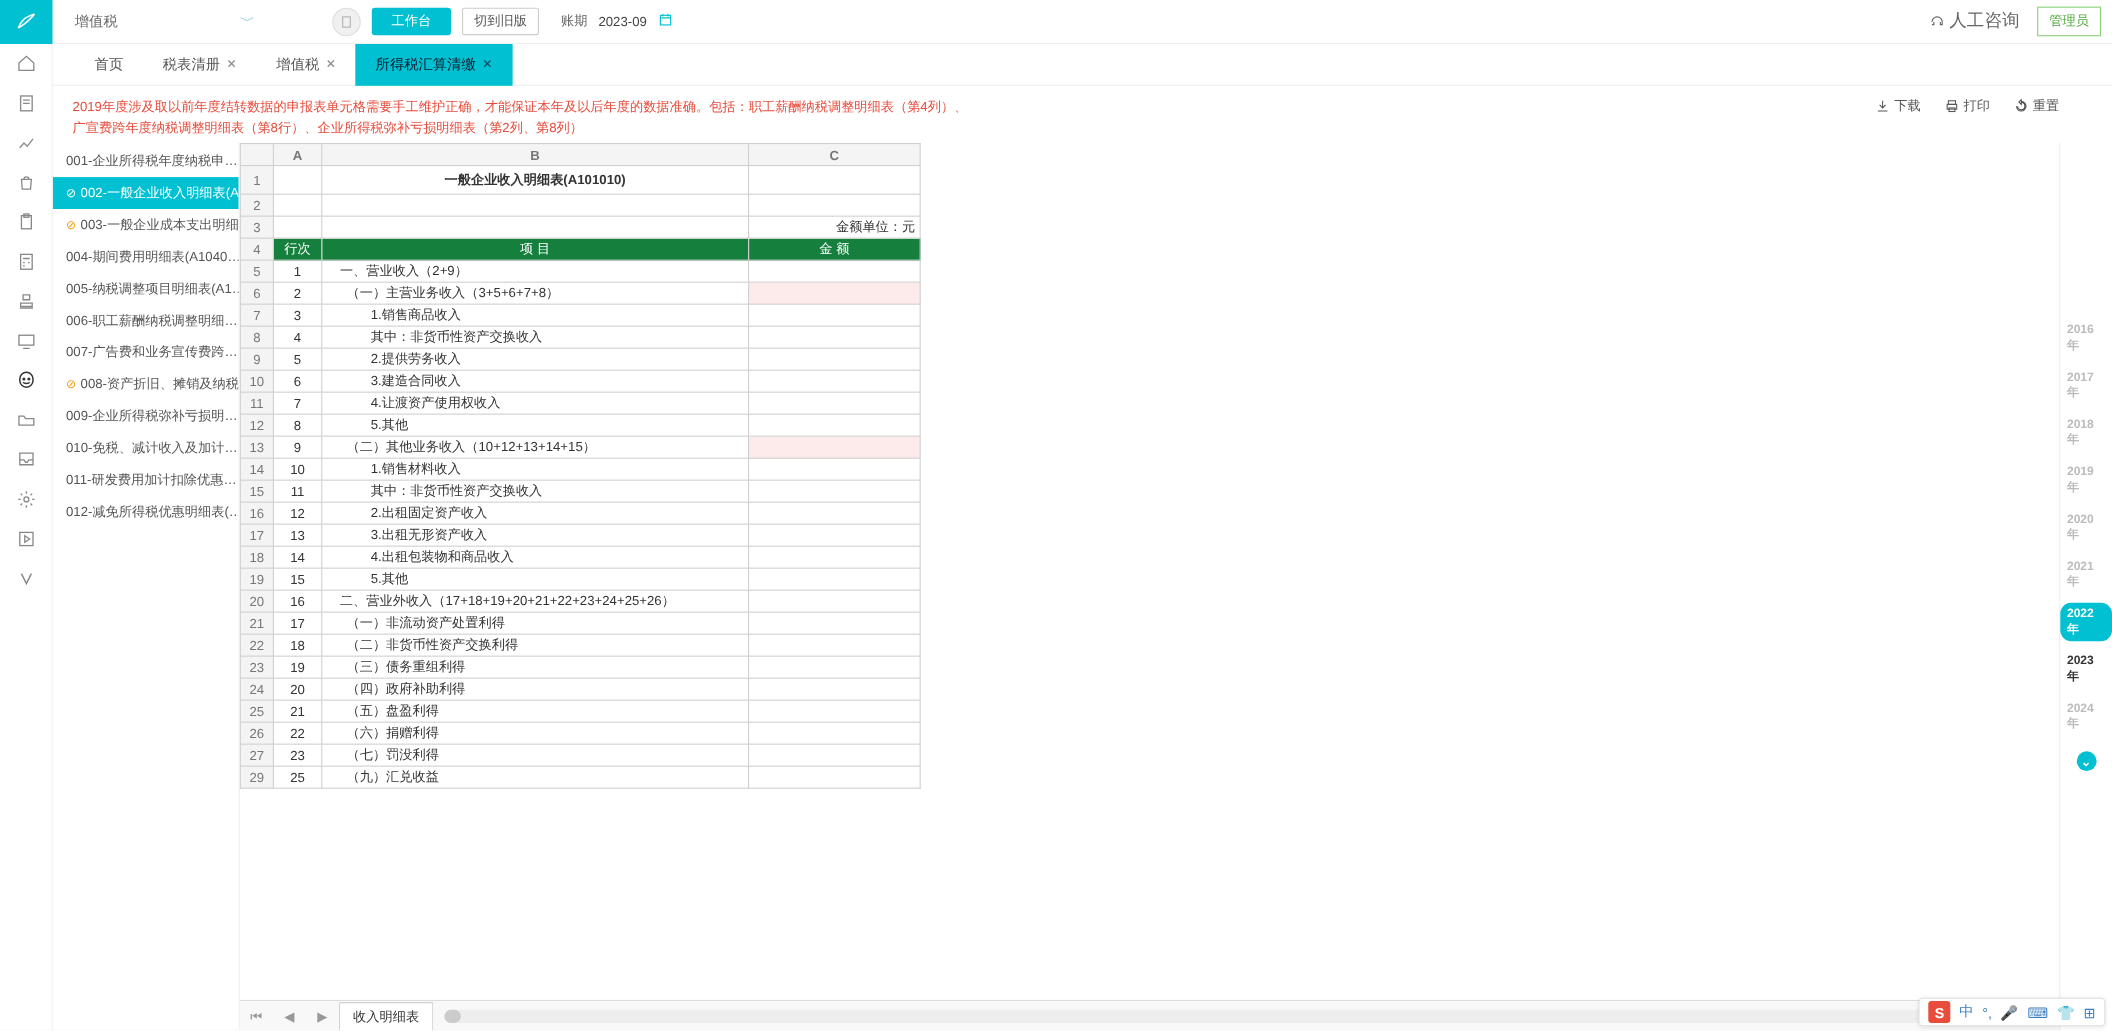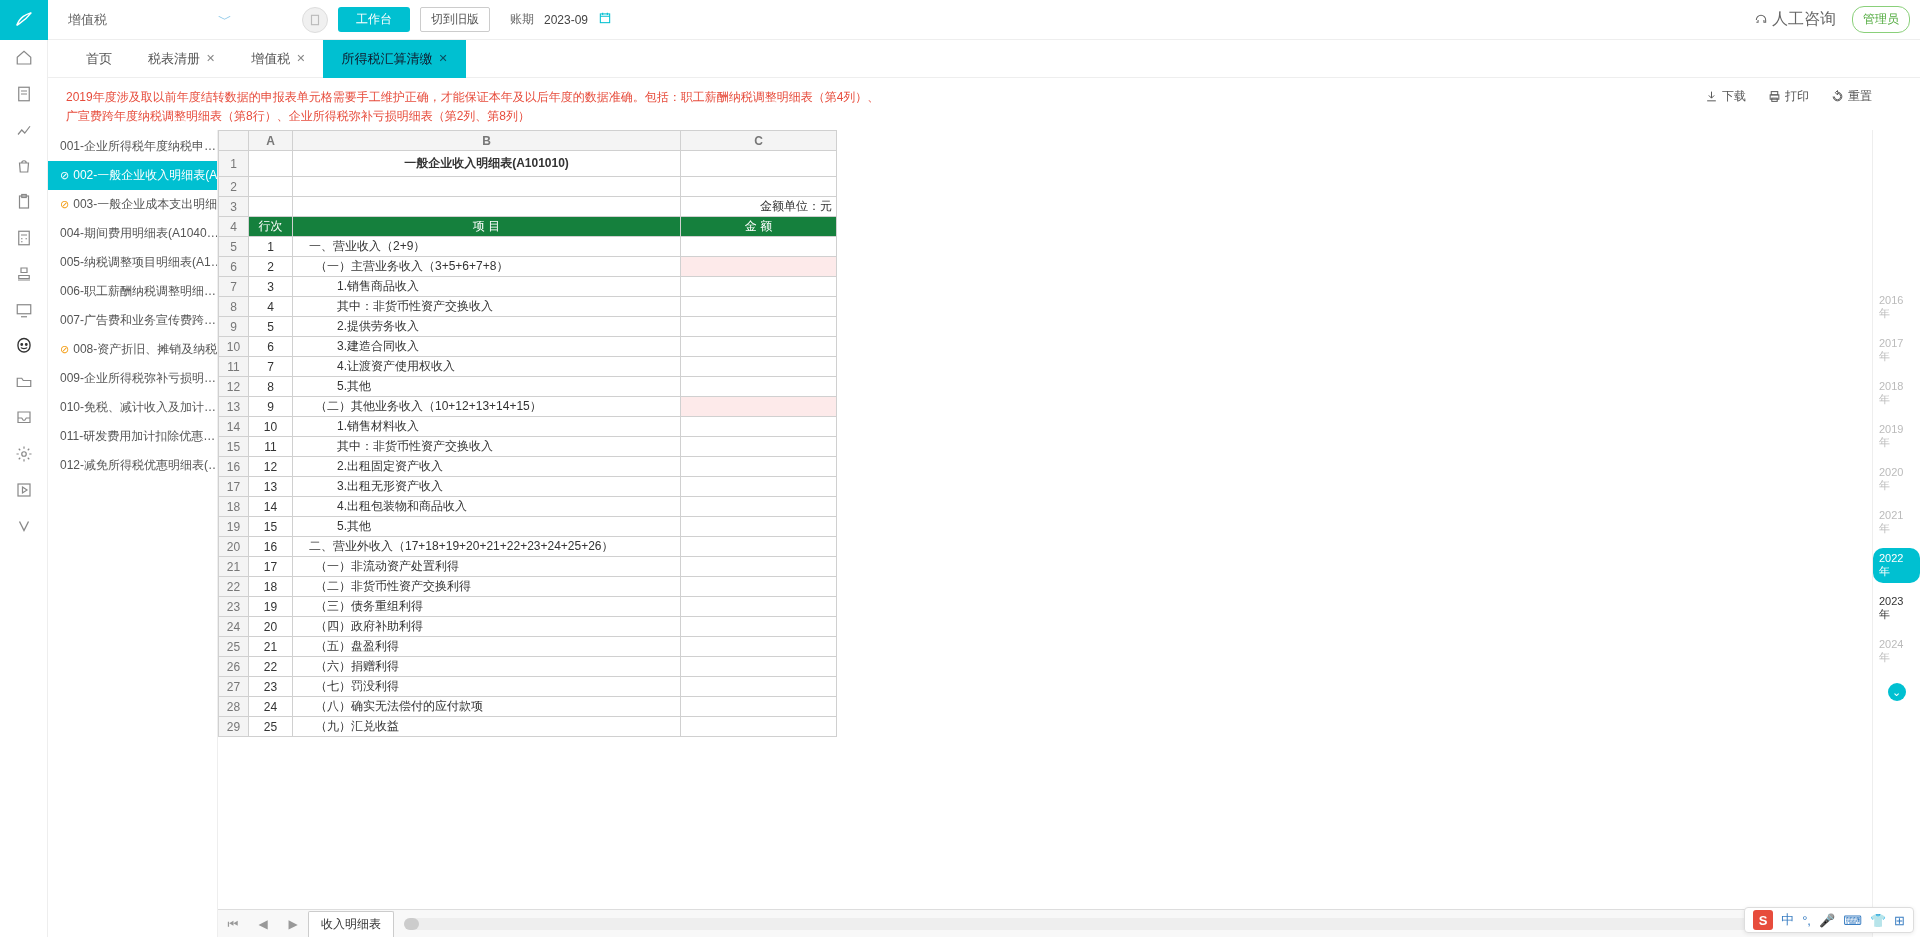--- a/index.html
+++ b/index.html
@@ -21,21 +21,21 @@
 .crumb { color: #666; font-size: 13px; padding: 0 10px; min-width: 150px; }
 .chev { color: #8fc9e8; font-size: 14px; padding: 0 60px 0 0; }
 .rbtn { width: 26px; height: 26px; border-radius: 50%; border: 1px solid #ddd; background: #f0f0f0; display: flex; align-items: center; justify-content: center; color: #bbb; }
 .pill { background: #00c0d1; color: #fff; padding: 4px 18px; border-radius: 3px; font-size: 12px; }
 .obtn { border: 1px solid #ccc; padding: 3px 10px; border-radius: 2px; font-size: 12px; color: #555; }
 .period-lbl { font-size: 12px; color: #666; margin-left: 10px; }
 .period-val { font-size: 12px; color: #444; text-align: center; }
 .cal-ico { color: #00c0d1; }
 .topbar .right { margin-left: auto; display: flex; align-items: center; gap: 16px; }
 .svc { display: flex; align-items: center; gap: 4px; color: #666; font-size: 16px; }
-.admin-btn { border: 1px solid #8ad07a; color: #4ea93b; padding: 4px 10px; border-radius: 12px; font-size: 12px; }
+.admin-btn { border: 1px solid #8ad07a; color: #4ea93b; padding: 4px 10px; border-radius: 0; font-size: 12px; }
 
 
 .dropdown { position: absolute; top: 40px; right: 8px; width: 130px; background: #fff; box-shadow: 0 2px 12px rgba(0,0,0,.12); z-index: 50; }
 .dropdown .ditem { padding: 12px 18px; font-size: 12px; color: #555; border-bottom: 1px solid #f5f5f5; }
 .dropdown .ditem:last-child { border-bottom: none; }
 
 
 .tabs { height: 38px; border-bottom: 1px solid #eee; display: flex; align-items: center; padding-left: 20px; }
 .tab { padding: 0 18px; height: 38px; display: flex; align-items: center; gap: 6px; font-size: 13px; color: #555; }
 .tab.active { background: #00c0d1; color: #0f172a; }
@@ -76,21 +76,21 @@
 .ind3 { padding-left: 44px; }
 
 .sheet-tabs { height: 28px; background: #f8f8f8; border-top: 1px solid #ddd; display: flex; align-items: center; font-size: 12px; }
 .sheet-tabs .nav { width: 30px; text-align: center; color: #999; }
 .sheet-tabs .stab { padding: 4px 12px; background: #fff; border: 1px solid #ccc; border-bottom: none; border-radius: 2px 2px 0 0; font-size: 12px; }
 .sheet-tabs .hscroll { flex: 1; height: 12px; margin: 0 10px; background: #eee; border-radius: 6px; position: relative; }
 .sheet-tabs .hscroll .thumb { position: absolute; left: 0; width: 15px; height: 12px; background: #ccc; border-radius: 6px; }
 
 
 .years { width: 48px; background: #fff; border-left: 1px solid #eee; display: flex; flex-direction: column; align-items: center; gap: 8px; padding-top: 160px; }
-.year { font-size: 11px; color: #bbb; padding: 4px 6px; border-radius: 10px; }
+.year { font-size: 11px; color: #bbb; padding: 4px 6px; border-radius: 10px; font-weight: bold; }
 .year.cur { color: #333; }
 .year.active { background: #00c0d1; color: #fff; }
 .year.expand { background: #00c0d1; color: #fff; width: 18px; height: 18px; border-radius: 50%; display: flex; align-items: center; justify-content: center; margin-top: 6px; }
 
 
 .ime { position: fixed; right: 6px; bottom: 4px; display: flex; align-items: center; gap: 8px; background: #fff; padding: 2px 8px; border: 1px solid #ddd; border-radius: 4px; box-shadow: 0 1px 4px rgba(0,0,0,.08); }
 .ime .slogo { width: 20px; height: 20px; background: #e74c3c; color: #fff; display: flex; align-items: center; justify-content: center; border-radius: 3px; font-weight: bold; font-size: 13px; }
 .ime span { color: #3a7ec2; font-size: 13px; }
 </style>
 </head>
@@ -469,26 +469,20 @@
                   <td class="itm ind1">（六）捐赠利得</td>
                   <td class=""></td>
                 </tr>
                 <tr>
                   <td class="rowh">27</td>
                   <td class="rn">23</td>
                   <td class="itm ind1">（七）罚没利得</td>
                   <td class=""></td>
                 </tr>
                 <tr>
-                  <td class="rowh">28</td>
-                  <td class="rn">24</td>
-                  <td class="itm ind1">（八）确实无法偿付的应付款项</td>
-                  <td class=""></td>
-                </tr>
-                <tr>
                   <td class="rowh">29</td>
                   <td class="rn">25</td>
                   <td class="itm ind1">（九）汇兑收益</td>
                   <td class=""></td>
                 </tr>
               </tbody>
             </table>
         </div>
         <div class="sheet-tabs">
           <span class="nav">⏮</span>

